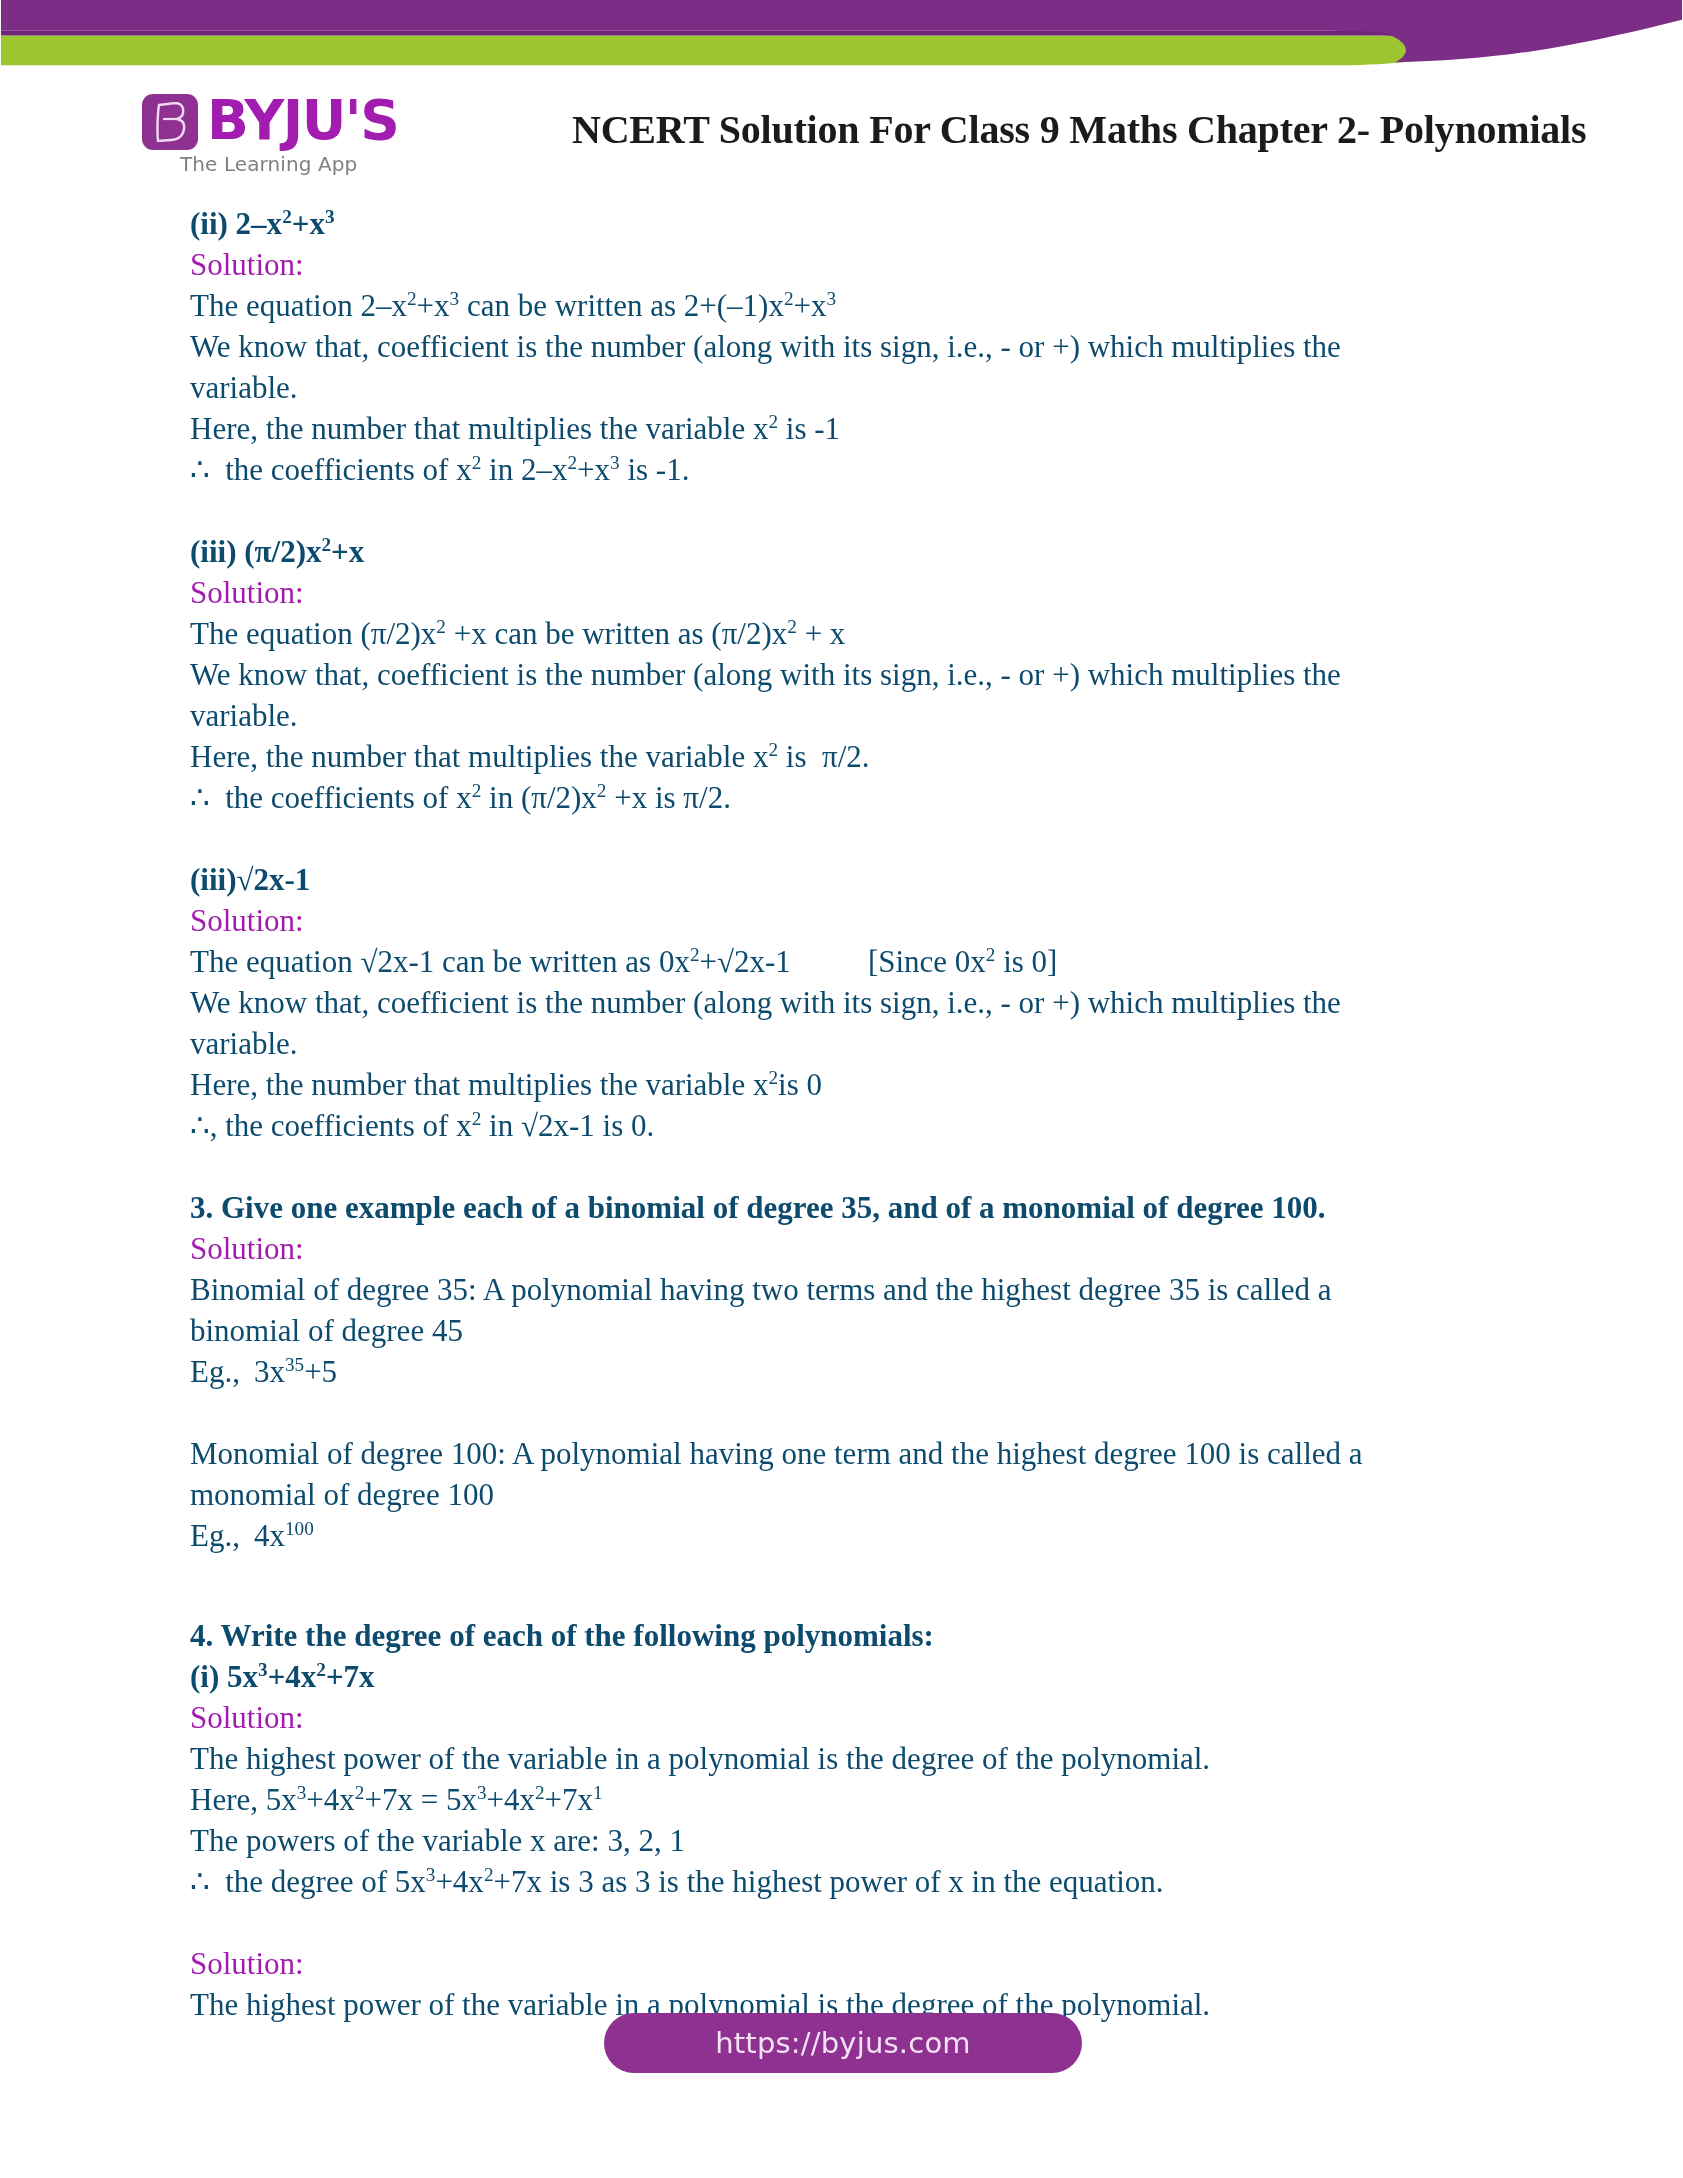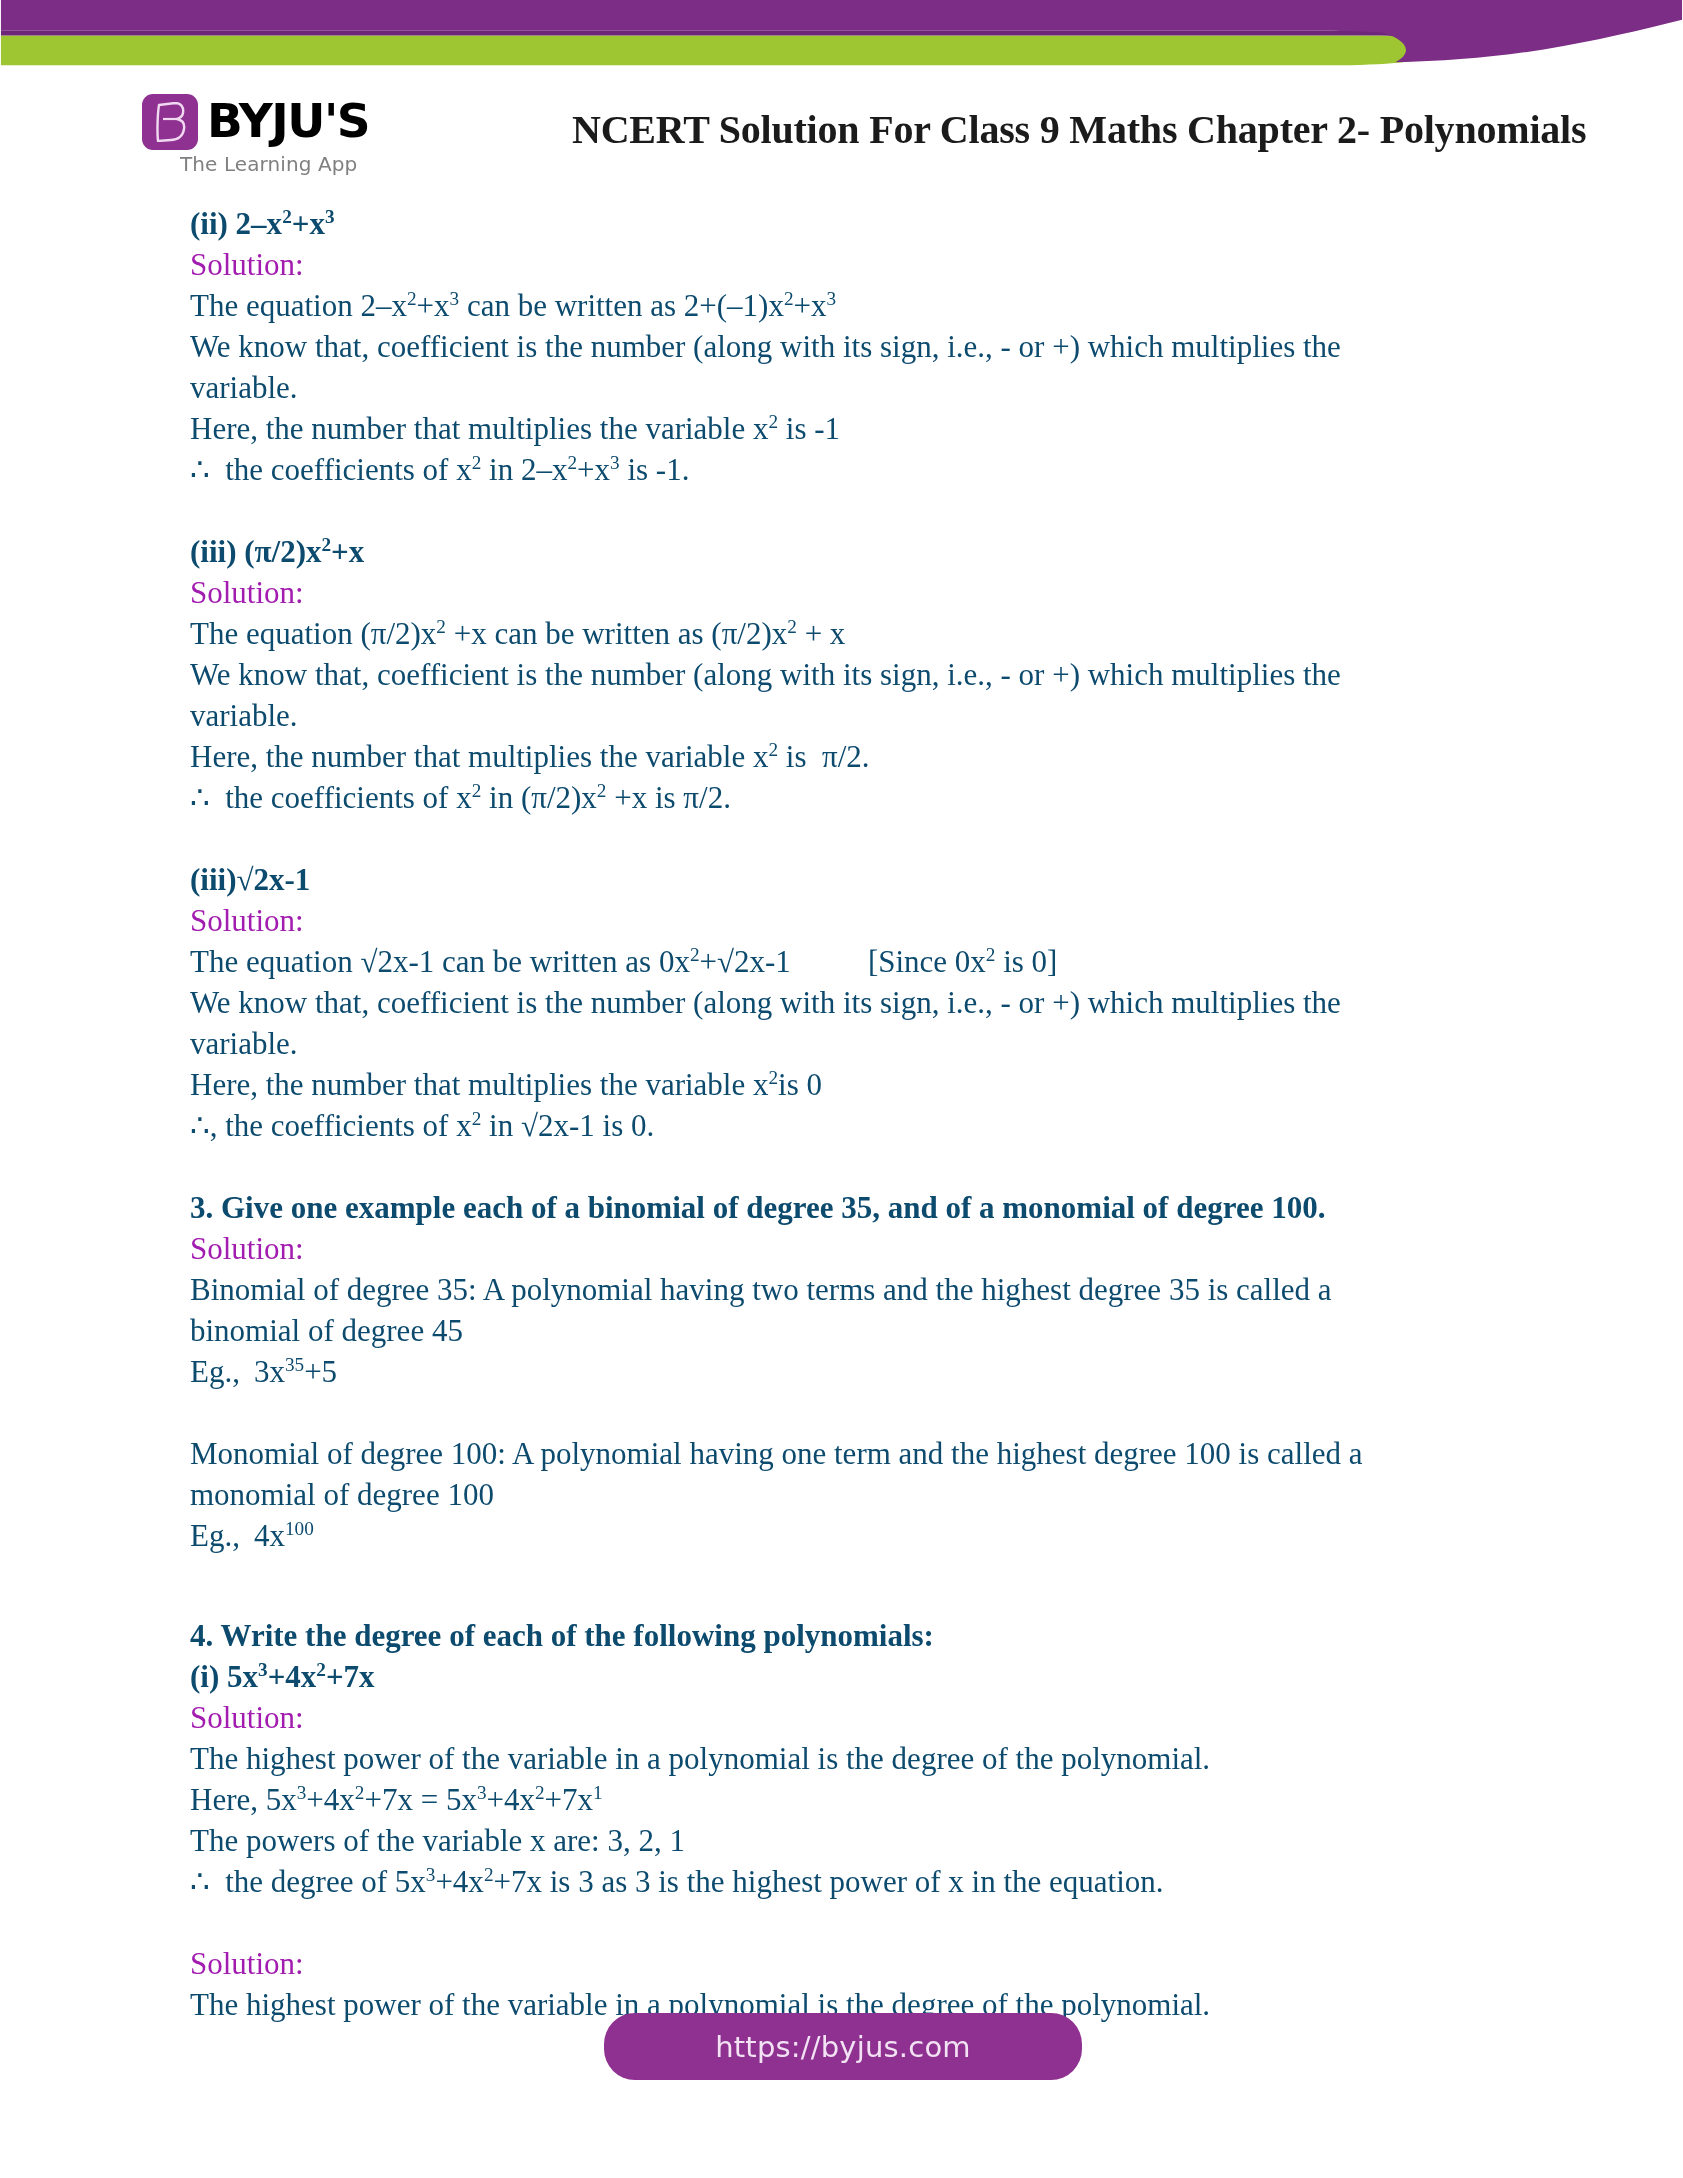--- a/index.html
+++ b/index.html
@@ -49,23 +49,23 @@
   .logo-mark .b-glyph {
     position: absolute;
     inset: 0;
     display: flex;
     align-items: center;
     justify-content: center;
   }
   .logo-word {
     font-family: "DejaVu Sans", sans-serif;
     font-weight: bold;
-    font-size: 47px;
+    font-size: 55px;
     letter-spacing: -1.5px;
-    color: #000000;
+    color: #a21caf;
     line-height: 1;
     margin-top: -3px;
   }
   .logo-tag {
     font-family: "DejaVu Sans", sans-serif;
     font-size: 20px;
     color: #808080;
     margin-left: 38px;
     margin-top: 2px;
     letter-spacing: 0.1px;
@@ -104,21 +104,21 @@
   sup { font-size: 0.62em; vertical-align: super; line-height: 0; }
   .gap-wide { display: inline-block; width: 77px; }
   .eg-indent { display: inline-block; width: 14px; }
 
   
   #footer-pill {
     position: absolute;
     left: 604px;
     top: 2013px;
     width: 478px;
-    height: 67px;
+    height: 60px;
     border-radius: 31px;
     background: #8E3191;
     display: flex;
     align-items: center;
     justify-content: center;
   }
   #footer-pill .url {
     font-family: "DejaVu Sans", sans-serif;
     font-size: 29px;
     color: #f3e2f3;

